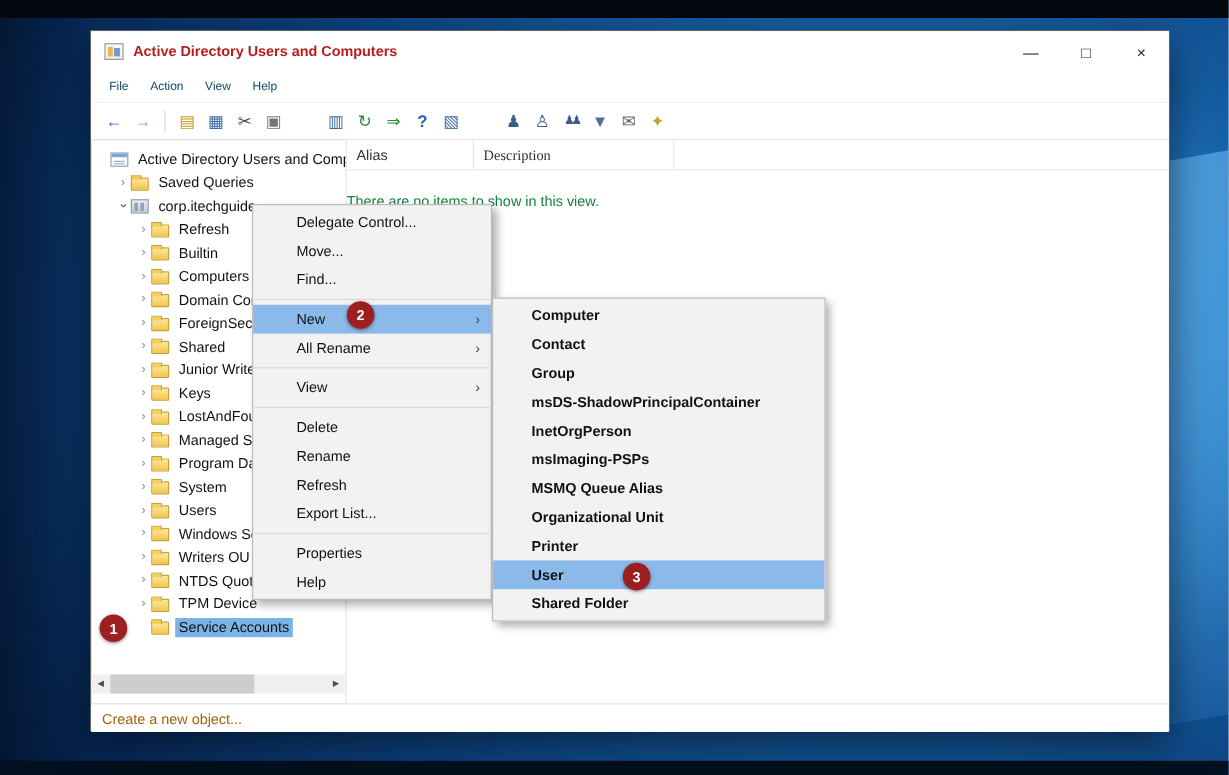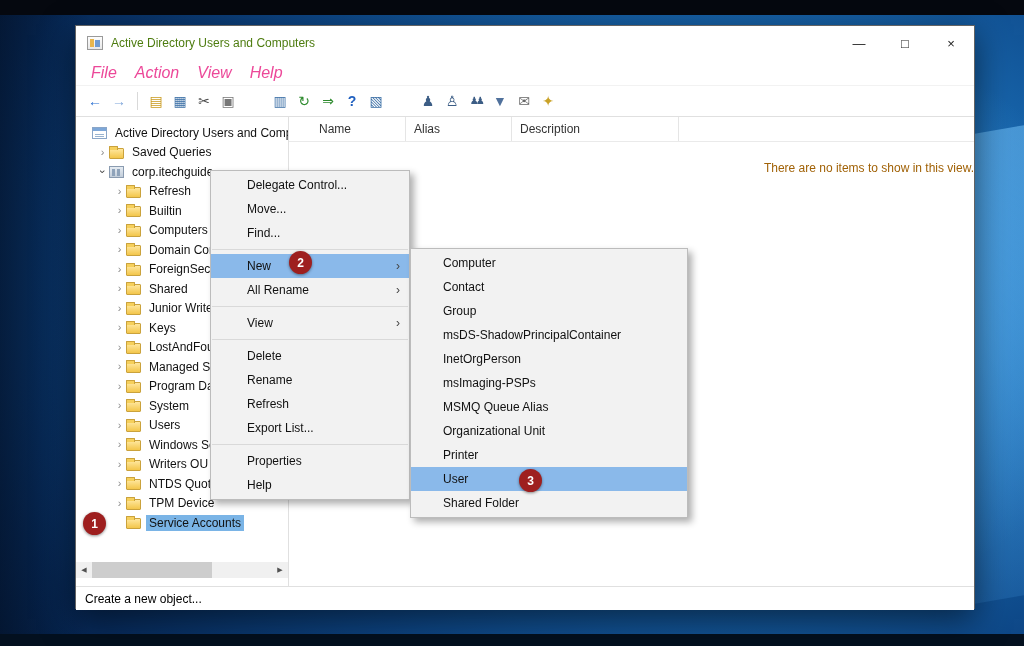--- a/index.html
+++ b/index.html
@@ -21,28 +21,28 @@
   .strip-bottom{position:absolute;bottom:0;left:0;right:0;height:12px;background:#03101f;}
 
   
   .window{position:absolute;left:75px;top:25px;width:900px;height:584px;background:#fff;
     border:1px solid #636363;box-shadow:0 10px 32px rgba(0,0,0,.55);display:flex;flex-direction:column;}
   .titlebar{height:34px;display:flex;align-items:center;background:#fff;flex:none;}
   .app-icon{width:16px;height:14px;margin:0 8px 0 11px;position:relative;flex:none;
     background:linear-gradient(#fdfdfd,#e8e8e8);border:1px solid #9a9a9a;}
   .app-icon::before{content:"";position:absolute;left:2px;top:2px;width:4px;height:8px;background:#e8b64c;}
   .app-icon::after{content:"";position:absolute;right:2px;top:3px;width:5px;height:7px;background:#6f9bd0;}
-  .title{font-size:12px;color:#4d7c0f;}
+  .title{font-size:12px;color:#b91c1c;font-weight:bold;}
   .win-controls{margin-left:auto;display:flex;height:100%;}
   .win-btn{width:46px;height:100%;display:flex;align-items:center;justify-content:center;
     font-size:13px;color:#1a1a1a;}
 
   .menubar{height:26px;display:flex;align-items:center;padding-left:6px;background:#fff;
     border-bottom:1px solid #f2f2f2;flex:none;}
-  .menu-item{padding:4px 9px;font-size:16px;color:#ec4899;font-style:italic;}
+  .menu-item{padding:4px 9px;font-size:10px;color:#0c4a6e;}
 
   .toolbar{height:31px;display:flex;align-items:center;padding-left:8px;background:#fff;
     border-bottom:1px solid #e0e0e0;gap:2px;flex:none;}
   .tbicon{width:22px;height:22px;display:flex;align-items:center;justify-content:center;
     font-size:14px;line-height:1;}
   .tbicon.small{font-size:10px;letter-spacing:-3px;}
   [data-name="help-icon"]{font-weight:bold;}
   .tb-sep{width:1px;height:18px;background:#d9d9d9;margin:0 5px;flex:none;}
   .tb-gap{width:26px;flex:none;}
 
@@ -70,30 +70,30 @@
   .hscroll{position:absolute;bottom:8px;left:0;width:212px;height:16px;background:#f0f0f0;
     display:flex;align-items:center;}
   .hs-btn{width:16px;height:16px;color:#505050;font-size:7px;display:flex;align-items:center;
     justify-content:center;flex:none;}
   .hs-thumb{height:16px;width:120px;background:#cdcdcd;flex:none;}
   .hs-track{flex:1;}
 
   .list-pane{flex:1;position:relative;background:#fff;}
   .list-header{display:flex;height:25px;border-bottom:1px solid #eaeaea;font-size:12px;color:#333;}
   .col{padding:5px 8px;border-right:1px solid #e5e5e5;flex:none;}
-  .empty-msg{position:absolute;top:44px;left:0;width:100%;text-align:right;font-size:12px;color:#a16207;}
+  .empty-msg{position:absolute;top:44px;left:0;width:100%;text-align:left;font-size:12px;color:#15803d;}
 
   .statusbar{height:24px;display:flex;align-items:center;padding-left:9px;font-size:12px;
-    border-top:1px solid #e0e0e0;background:#fff;color:#000000;flex:none;}
+    border-top:1px solid #e0e0e0;background:#fff;color:#a16207;flex:none;}
 
   
   .ctx{position:absolute;z-index:50;background:#f2f2f2;border:1px solid #bcbcbc;
     box-shadow:4px 4px 7px rgba(0,0,0,.32);padding:2px 0;font-size:12px;color:#111;}
   #context-menu{left:210px;top:170px;width:200px;}
-  #submenu{left:410px;top:248px;width:278px;}
+  #submenu{left:410px;top:248px;width:278px;font-weight:bold;}
   .ctx-item{height:24px;display:flex;align-items:center;padding:0 12px 0 36px;position:relative;}
   #submenu .ctx-item{padding-left:32px;}
   .ctx-item.hl{background:var(--menu-highlight,#8ab9ea);}
   .ctx-sep{height:1px;background:#d9d9d9;margin:4px 1px;}
   .ctx-arrow{position:absolute;right:9px;font-size:12px;color:#444;}
 
   
   .badge{position:absolute;z-index:100;width:23px;height:23px;border-radius:50%;
     background:var(--annotation,#9e1f1f);color:#fff;display:flex;align-items:center;
     justify-content:center;font-size:12px;font-weight:bold;box-shadow:0 1px 3px rgba(0,0,0,.45);}
@@ -260,23 +260,22 @@
           </div>
         <div class="hscroll" data-name="tree-horizontal-scrollbar">
           <div class="hs-btn" data-name="scroll-left-button">◀</div>
           <div class="hs-thumb" data-name="scroll-thumb"></div>
           <div class="hs-track" data-name="scroll-track"></div>
           <div class="hs-btn" data-name="scroll-right-button">▶</div>
         </div>
       </div>
       <div class="list-pane" data-name="list-pane">
         <div class="list-header" data-name="column-headers">
-            <div class="col" data-name="column-header-name" style="width: 117px; padding-left: 30px;">Name</div>
             <div class="col" data-name="column-header-type" style="width: 106px;">Alias</div>
-            <div class="col" data-name="column-header-description" style="width: 167px;">Description</div>
+            <div class="col" data-name="column-header-description" style="width: 167px; font-family: Liberation Serif, serif;">Description</div>
           </div>
         <div class="empty-msg" data-name="empty-view-message">There are no items to show in this view.</div>
       </div>
     </div>
 
     <div class="statusbar" data-name="status-bar">
       <span data-name="status-text">Create a new object...</span>
     </div>
   </div>
 

